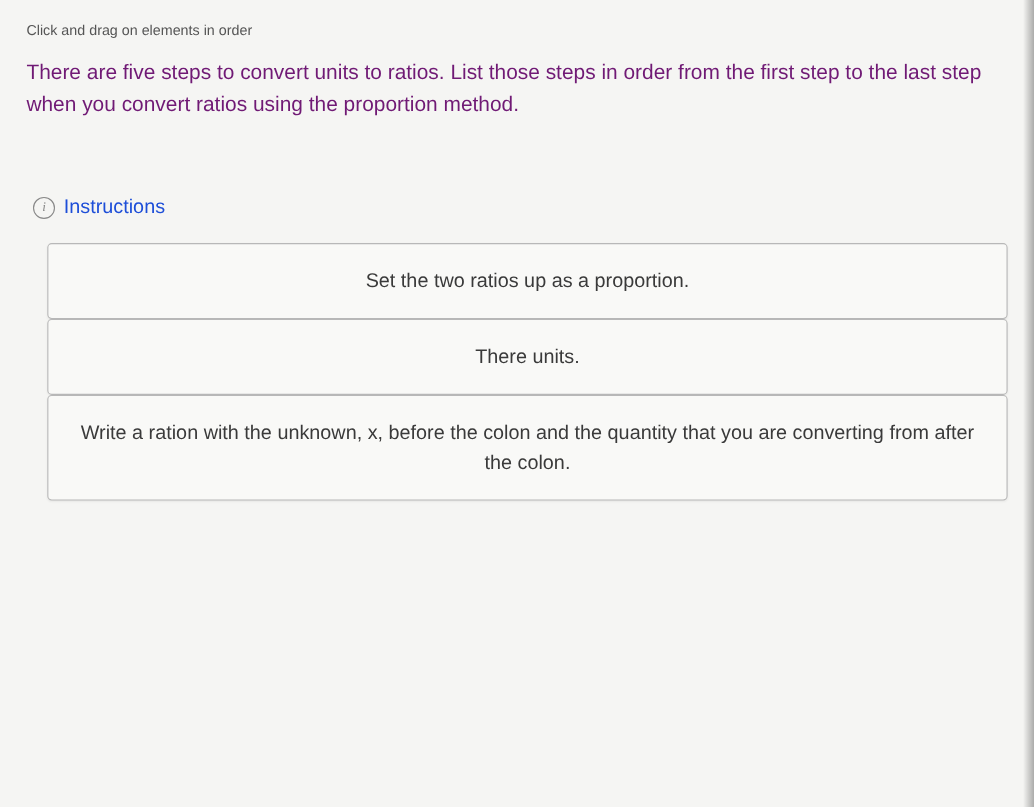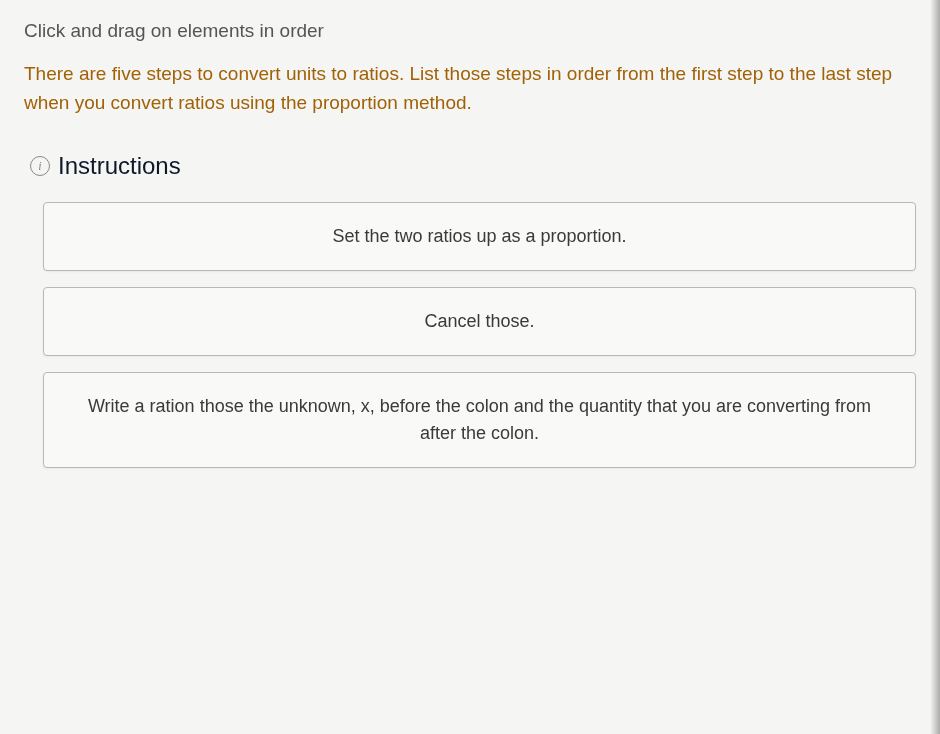--- a/index.html
+++ b/index.html
@@ -18,29 +18,29 @@
     }
     .edge-shadow {
       position: absolute;
       top: 0;
       right: 0;
       width: 10px;
       height: 100%;
       background: linear-gradient(to right, rgba(0,0,0,0), rgba(0,0,0,0.3));
     }
     .title {
-      font-size: 19px;
+      font-size: 13px;
       color: #555;
       margin-bottom: 18px;
     }
     .description {
       font-size: 19px;
-      color: #a16207;
+      color: #701a75;
       line-height: 1.5;
-      margin-bottom: 35px;
+      margin-bottom: 68px;
     }
     .instructions-row {
       display: flex;
       align-items: center;
       gap: 8px;
       margin-bottom: 22px;
       margin-left: 6px;
     }
     .info-icon {
       width: 20px;
@@ -49,27 +49,27 @@
       border-radius: 50%;
       display: flex;
       align-items: center;
       justify-content: center;
       font-size: 12px;
       color: #888;
       font-style: italic;
       font-family: Georgia, serif;
     }
     .instructions-label {
-      font-size: 24px;
-      color: #0f172a;
+      font-size: 18px;
+      color: #1d4ed8;
     }
     .items-container {
       display: flex;
       flex-direction: column;
-      gap: 16px;
+      gap: 0;
       padding-left: 19px;
     }
     .drag-item {
       border: 1px solid #b8b8b8;
       border-radius: 4px;
       background: #f9f9f7;
       padding: 20px 28px;
       text-align: center;
       font-size: 18px;
       color: #3a3a3a;
@@ -85,17 +85,17 @@
 
 <div class="description">There are five steps to convert units to ratios. List those steps in order from the first step to the last step when you convert ratios using the proportion method.</div>
 
 <div class="instructions-row">
   <span class="info-icon">i</span>
   <span class="instructions-label">Instructions</span>
 </div>
 
 <div class="items-container">
   <div class="drag-item">Set the two ratios up as a proportion.</div>
-  <div class="drag-item">Cancel those.</div>
-  <div class="drag-item">Write a ration those the unknown, x, before the colon and the quantity that you are converting from after the colon.</div>
+  <div class="drag-item">There units.</div>
+  <div class="drag-item">Write a ration with the unknown, x, before the colon and the quantity that you are converting from after the colon.</div>
 </div>
 
 <div class="edge-shadow"></div>
 
 </body></html>

